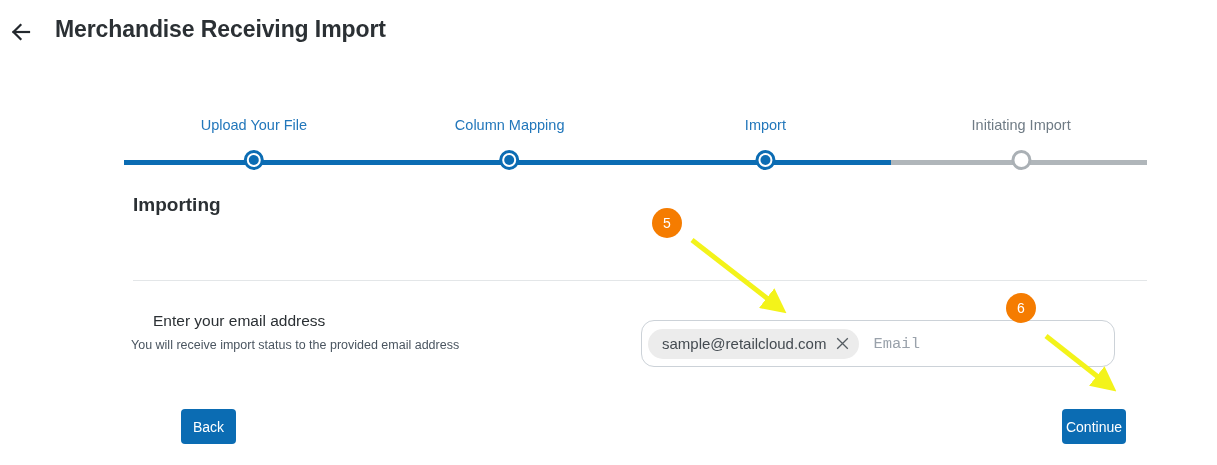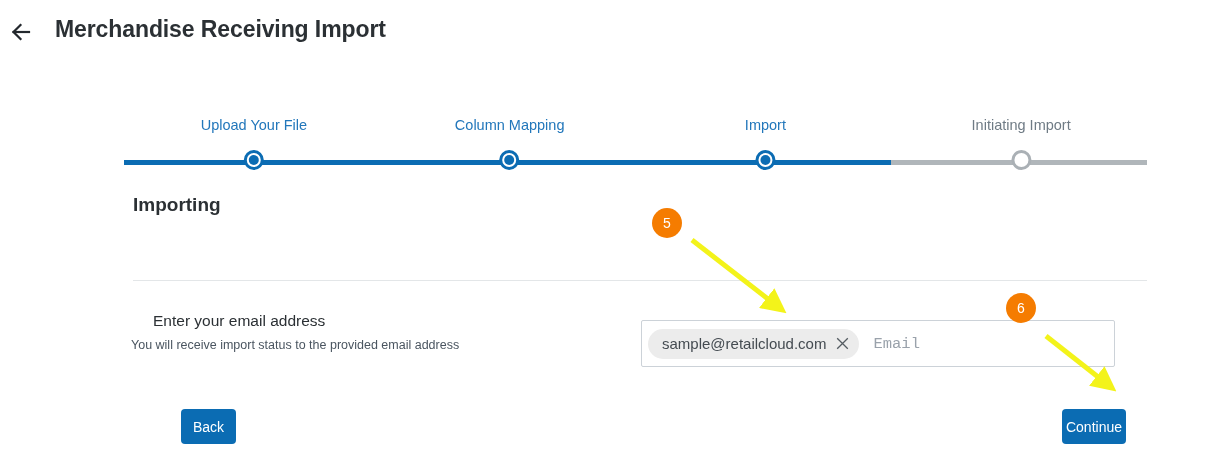--- a/index.html
+++ b/index.html
@@ -170,21 +170,21 @@
   }
 
   #email-field {
     position: absolute;
     left: 641px;
     top: 150px;
     width: 474px;
     height: 47px;
     box-sizing: border-box;
     border: 1px solid #ccd2d8;
-    border-radius: 2px;
+    border-radius: 13px;
     background: #ffffff;
     display: flex;
     align-items: center;
     padding: 0 6px;
   }
   #email-chip {
     display: inline-flex;
     align-items: center;
     height: 30px;
     padding: 0 10px 0 14px;

